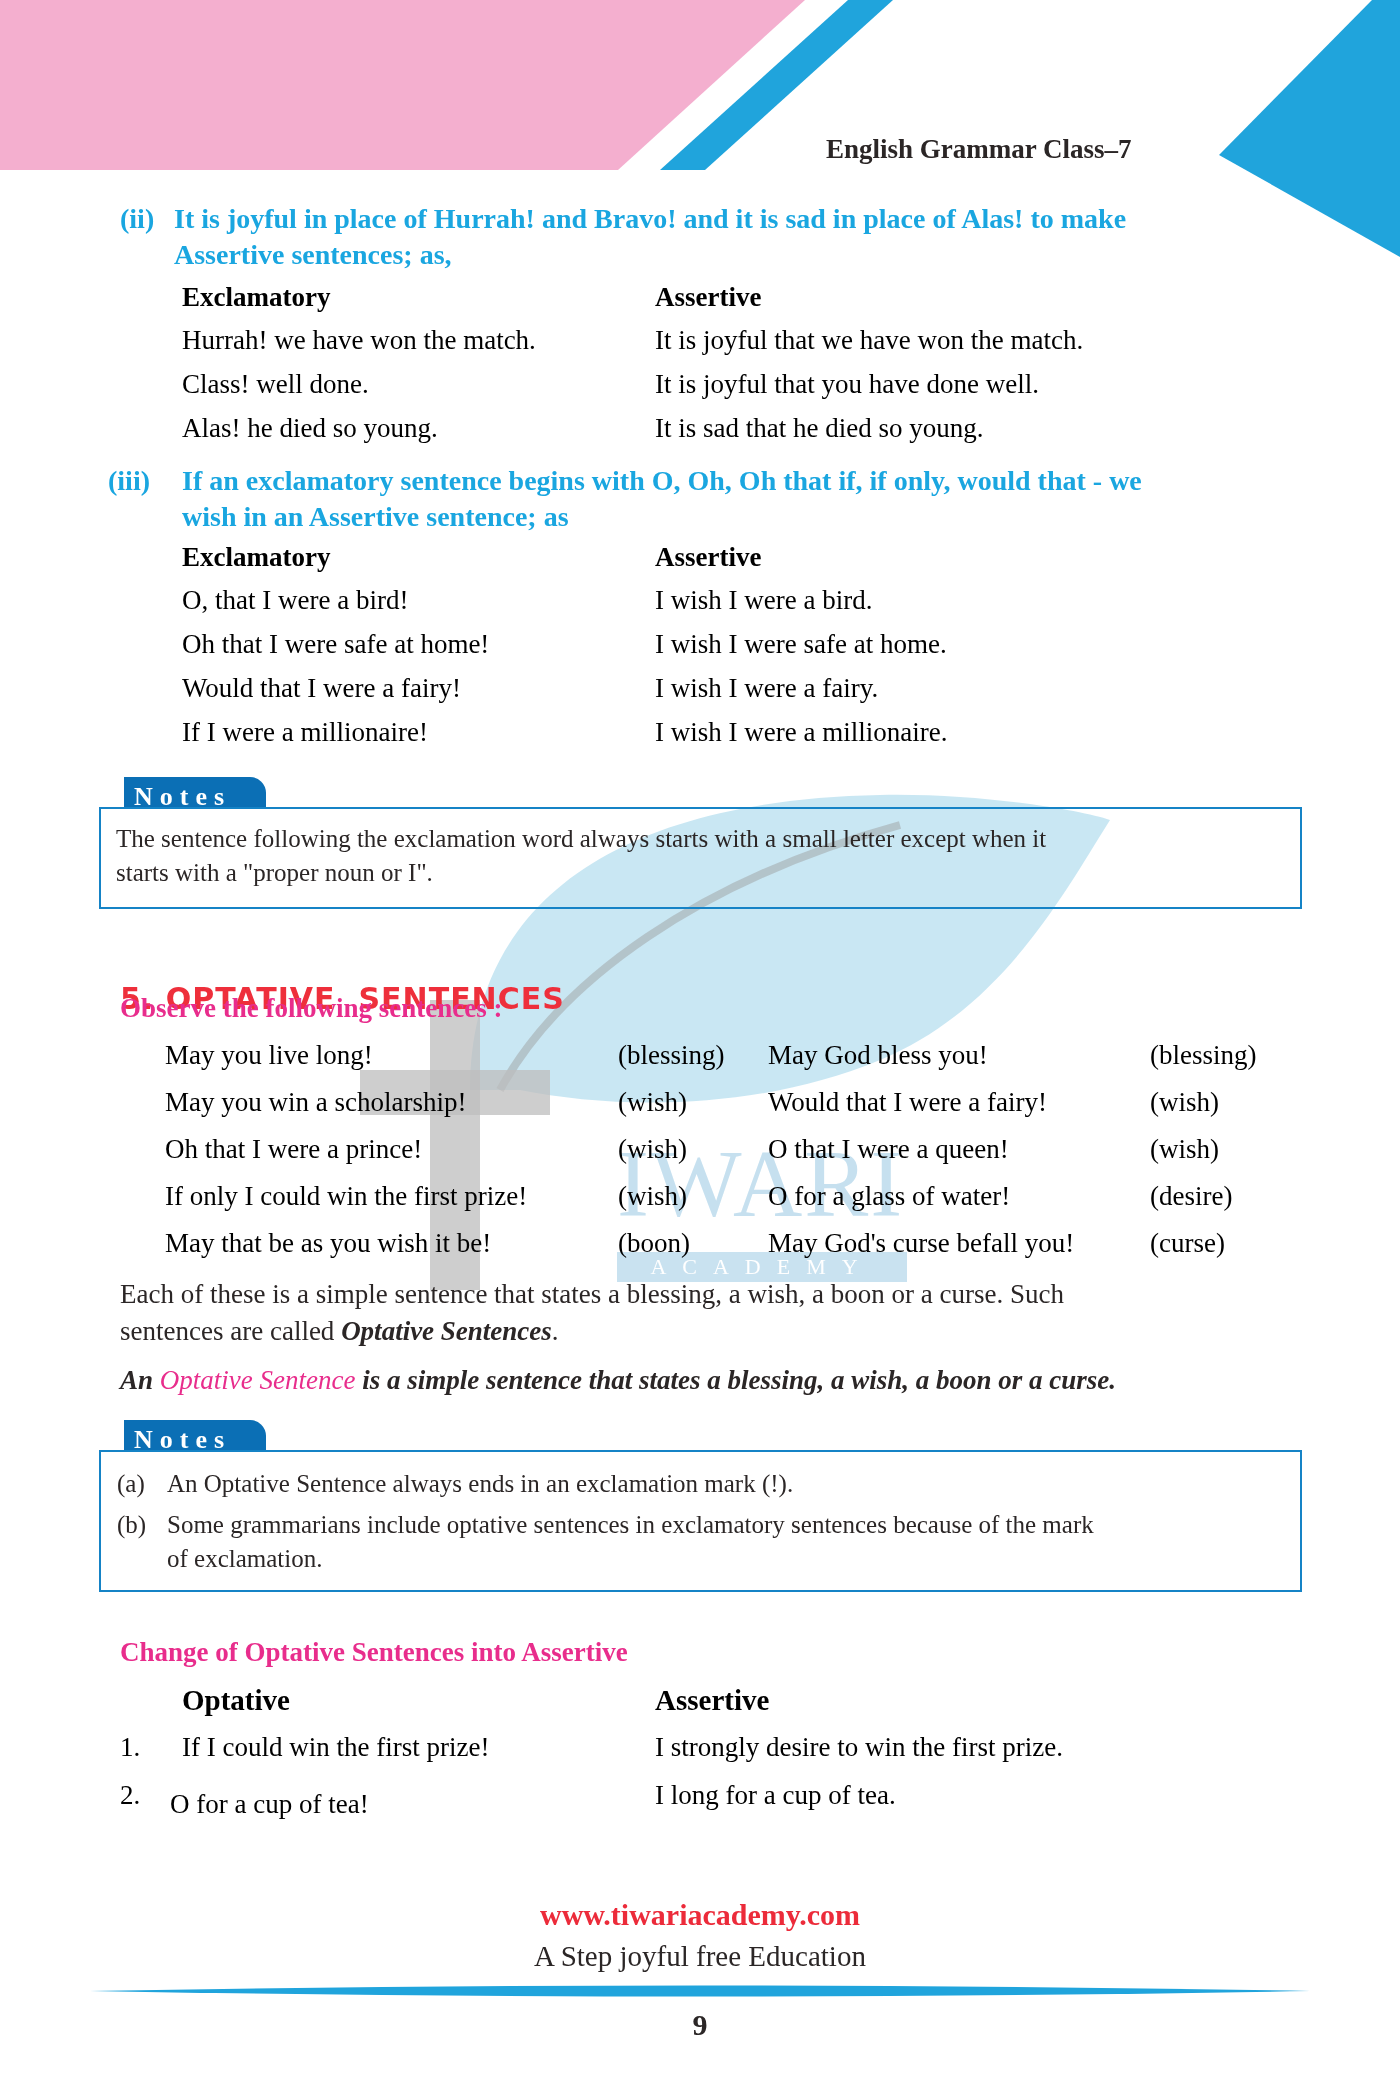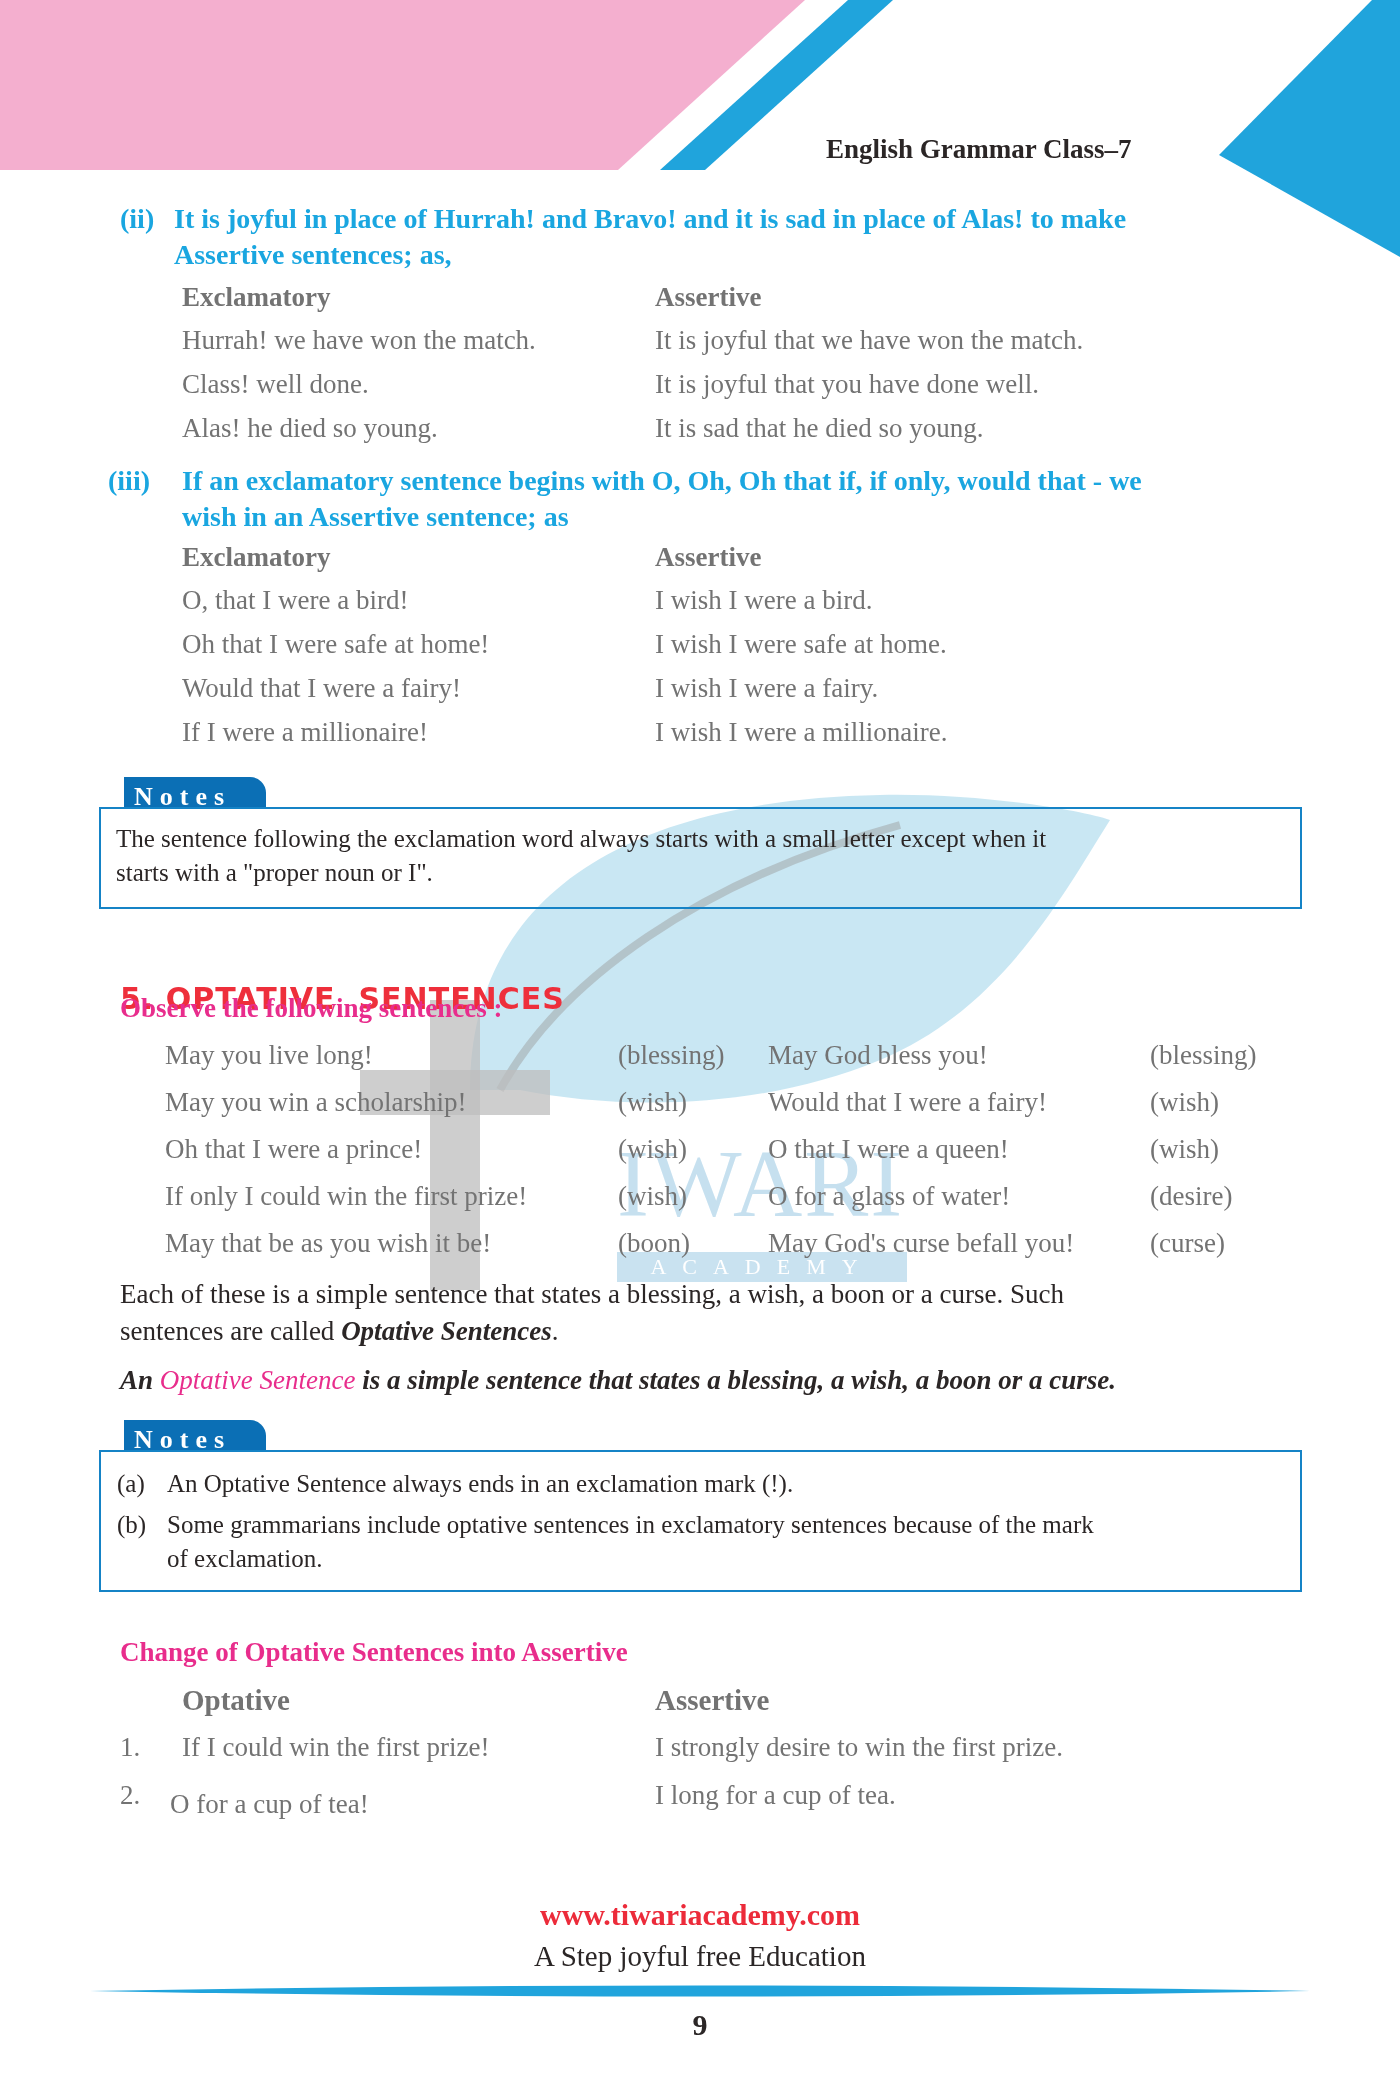--- a/index.html
+++ b/index.html
@@ -15,21 +15,21 @@
                font-family: "Liberation Serif", serif; letter-spacing: 2px; opacity: .8; }
     .wm-sub { position: absolute; left: 617px; top: 1252px; width: 290px; height: 30px; background: #b8d9ec;
               opacity: .75; color: #ffffff; font-size: 22px; letter-spacing: 16px; text-align: center;
               font-family: "Liberation Serif", serif; line-height: 30px; }
     
     .rule-head { position: absolute; font-size: 28px; font-weight: bold; color: #1aa6e0;
                  font-family: "Liberation Serif", "DejaVu Serif", serif; line-height: 37px; }
     .rule-num { position: absolute; left: 0; top: 0; }
     .rule-text { position: absolute; left: 54px; top: 0; width: 1120px; }
     
-    .row { position: absolute; font-size: 27px; white-space: nowrap; font-family: "Liberation Serif", serif; color: #737373; }
+    .row { position: absolute; font-size: 27px; white-space: nowrap; font-family: "Liberation Serif", serif; color: #000000; }
     .col-head { font-weight: bold; }
     
     .notes-box { position: absolute; left: 99px; width: 1199px; border: 2px solid #1583c6; background: transparent; }
     .notes-tab { position: absolute; height: 32px; width: 142px; background: #0b6fb5;
                  border-top-right-radius: 16px; color: #ffffff; font-weight: bold; font-size: 26px;
                  letter-spacing: 7px; padding-left: 10px; box-sizing: border-box; line-height: 40px;
                  font-family: "Liberation Serif", serif; overflow: hidden; }
     .notes-text { position: absolute; font-size: 25px; font-family: "Liberation Serif", serif; color: #2b2626; line-height: 34px; }
     .section-title { position: absolute; left: 120px; top: 948px; font-size: 30px; font-weight: bold;
                      color: #ee2f3b; font-family: "DejaVu Sans", "Liberation Sans", sans-serif; letter-spacing: 1px; white-space: pre; margin-top: 33px; }

